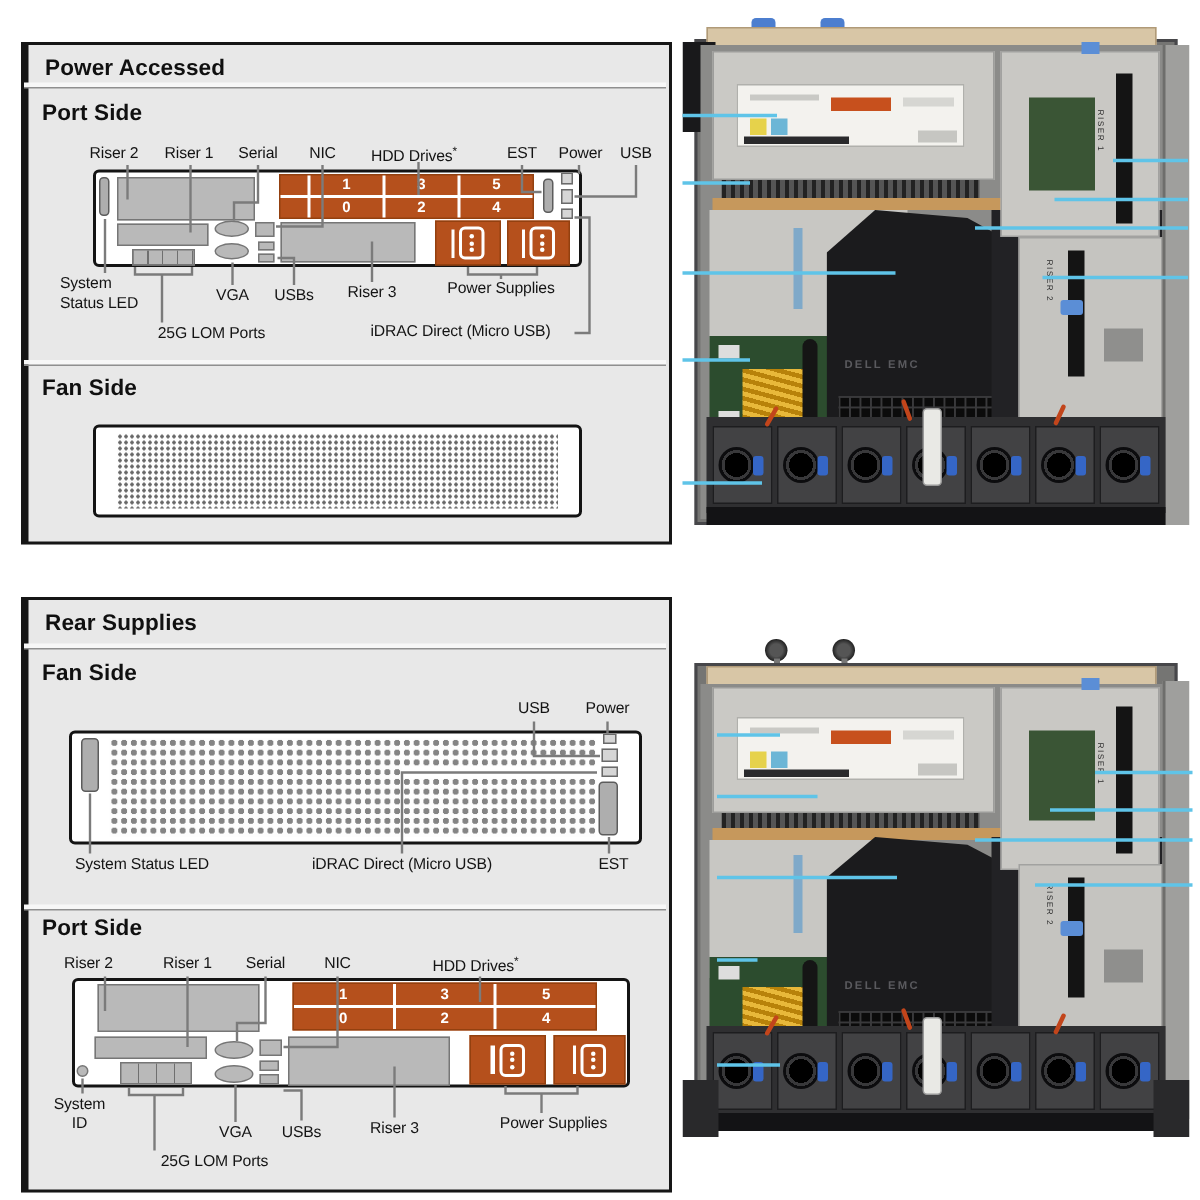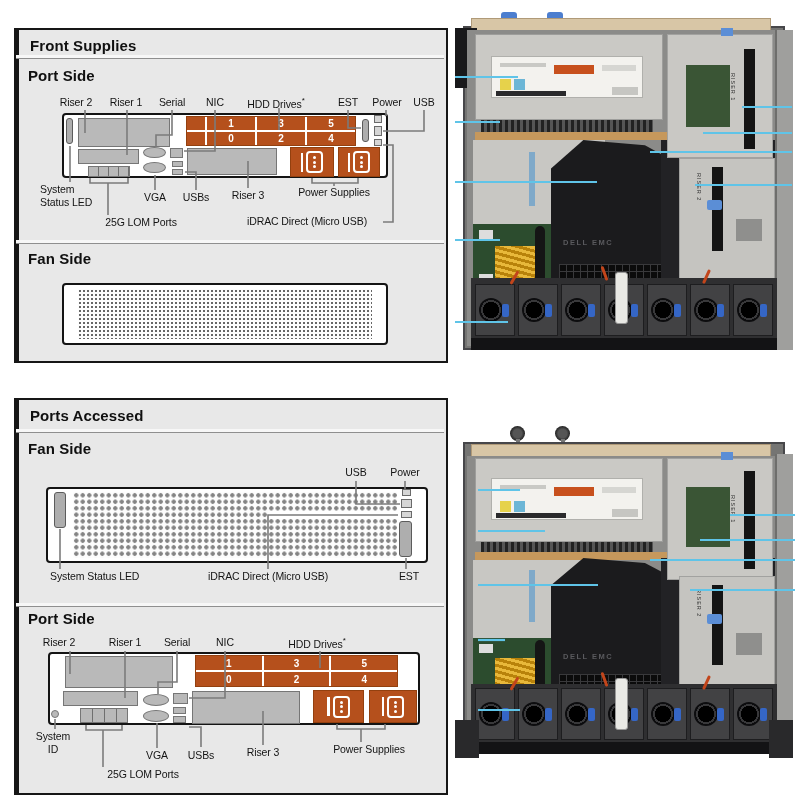--- a/index.html
+++ b/index.html
@@ -41,21 +41,21 @@
   svg.overlay{position:absolute;left:0;top:0;pointer-events:none;z-index:40}
   .cl{fill:none;stroke:#7b7b7b;stroke-width:1.6}
   .cy{fill:none;stroke:#5fc4e8;stroke-width:2.2}
 </style>
 </head>
 <body>
 
 <div id="page">
 
   <div class="panel" style="left:14px;top:28px;width:434px;height:335px"></div>
-  <div class="ptitle" style="left:30px;top:37px">Front Supplies</div>
+  <div class="ptitle" style="left:30px;top:37px">Power Accessed</div>
   <div class="lightline" style="left:16px;top:55px;width:428px"></div>
   <div class="hline" style="left:16px;top:58px;width:428px"></div>
 
   <div class="ptitle" style="left:28px;top:67px">Port Side</div>
 
   <div class="lb" style="left:76px;top:96px">Riser 2</div>
   <div class="lb" style="left:126px;top:96px">Riser 1</div>
   <div class="lb" style="left:172px;top:96px">Serial</div>
   <div class="lb" style="left:215px;top:96px">NIC</div>
   <div class="lb" style="left:276px;top:96px"><span>HDD Drives</span><sup>*</sup></div>
@@ -120,21 +120,21 @@
   <div class="lb" style="left:141px;top:216px">25G LOM Ports</div>
   <div class="lb" style="left:307px;top:215px">iDRAC Direct (Micro USB)</div>
 
   <div class="lightline" style="left:16px;top:240px;width:428px"></div>
   <div class="hline" style="left:16px;top:243px;width:428px"></div>
   <div class="ptitle" style="left:28px;top:250px">Fan Side</div>
   <div class="dbox" style="left:62px;top:283px;width:326px;height:62px;border-width:2.5px"></div>
   <div class="mesh1" style="left:78px;top:289px;width:294px;height:50px"></div>
 
   <div class="panel" style="left:14px;top:398px;width:434px;height:397px"></div>
-  <div class="ptitle" style="left:30px;top:407px">Ports Accessed</div>
+  <div class="ptitle" style="left:30px;top:407px">Rear Supplies</div>
   <div class="lightline" style="left:16px;top:429px;width:428px"></div>
   <div class="hline" style="left:16px;top:432px;width:428px"></div>
 
   <div class="ptitle" style="left:28px;top:440px">Fan Side</div>
   <div class="lb" style="left:356px;top:466px">USB</div>
   <div class="lb" style="left:405px;top:466px">Power</div>
   <div class="dbox" style="left:46px;top:487px;width:382px;height:76px;border-width:2.5px"></div>
   <div class="mesh2" style="left:73px;top:492px;width:324px;height:66px"></div>
   <div style="position:absolute;left:268px;top:511px;width:130px;height:8px;background:#fff"></div>
   <div class="vbar" style="left:54px;top:492px;width:12px;height:36px"></div>

